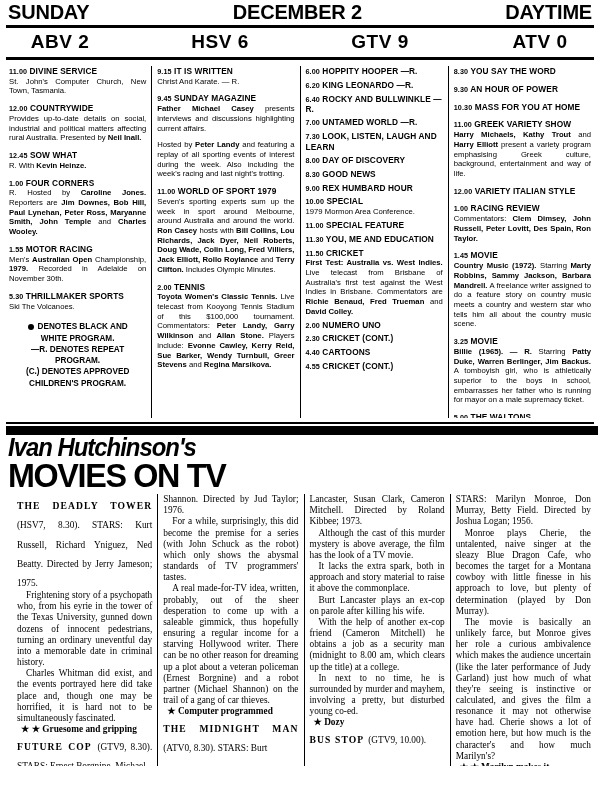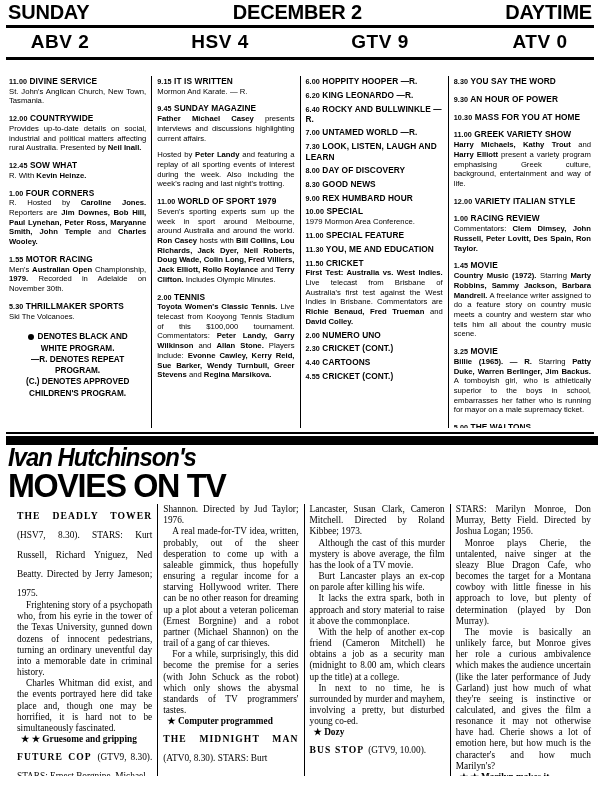--- a/index.html
+++ b/index.html
@@ -64,21 +64,21 @@
     flex: 1 1 0;
     text-align: center;
     font-weight: bold;
     font-size: 19px;
     letter-spacing: 0.5px;
   }
 
   
   .listings {
     display: flex;
-    margin-top: 16px;
+    margin-top: 6px;
     height: 352px;
     overflow: hidden;
     justify-content: center;
   }
   .lcol {
     flex: 1 1 0;
     padding: 0 5px;
     box-sizing: border-box;
     overflow: hidden;
     border-right: 1px solid #000;
@@ -218,32 +218,32 @@
 
   <div class="masthead">
     <div class="masthead-row">
       <div class="day">SUNDAY</div>
       <div class="date">DECEMBER 2</div>
       <div class="part">DAYTIME</div>
     </div>
     <div class="rule-thick"></div>
     <div class="channel-row">
       <div class="ch">ABV 2</div>
-      <div class="ch">HSV 4</div>
+      <div class="ch">HSV 6</div>
       <div class="ch">GTV 9</div>
       <div class="ch">ATV 0</div>
     </div>
     <div class="rule-thick"></div>
   </div>
 
   <div class="listings" id="listings">
       <div class="lcol">
         <div class="prog">
           <div class="prog-head"><span class="t">11.00</span> DIVINE SERVICE</div>
-          <div class="prog-desc">St. John's Anglican Church, New Town, Tasmania.</div>
+          <div class="prog-desc">St. John's Computer Church, New Town, Tasmania.</div>
         </div>
         <div class="prog">
           <div class="prog-head"><span class="t">12.00</span> COUNTRYWIDE</div>
           <div class="prog-desc">Provides up-to-date details on social, industrial and political matters affecting rural Australia. Presented by <b>Neil Inall.</b></div>
         </div>
         <div class="prog">
           <div class="prog-head"><span class="t">12.45</span> SOW WHAT</div>
           <div class="prog-desc">R. With <b>Kevin Heinze.</b></div>
         </div>
         <div class="prog">
@@ -263,21 +263,21 @@
           <span class="legend-line">WHITE PROGRAM.</span>
           <span class="legend-line">—R. DENOTES REPEAT</span>
           <span class="legend-line">PROGRAM.</span>
           <span class="legend-line">(C.) DENOTES APPROVED</span>
           <span class="legend-line">CHILDREN'S PROGRAM.</span>
         </div>
       </div>
       <div class="lcol">
         <div class="prog">
           <div class="prog-head"><span class="t">9.15</span> IT IS WRITTEN</div>
-          <div class="prog-desc">Mormon And Karate. — R.</div>
+          <div class="prog-desc">Christ And Karate. — R.</div>
         </div>
         <div class="prog">
           <div class="prog-head"><span class="t">9.45</span> SUNDAY MAGAZINE</div>
           <div class="prog-desc"><b>Father Michael Casey</b> presents interviews and discussions highlighting current affairs.</div>
         </div>
         <div class="prog">
           <div class="prog-desc">Hosted by <b>Peter Landy</b> and featuring a replay of all sporting events of interest during the week. Also including the week's racing and last night's trotting.</div>
         </div>
         <div class="prog">
           <div class="prog-head"><span class="t">11.00</span> WORLD OF SPORT 1979</div>
@@ -387,30 +387,30 @@
   <div class="reviews" id="reviews">
       <div class="rcol">
         <p class="rhead-block"><span class="rtitle">THE DEADLY TOWER</span> <span class="rmeta">(HSV7, 8.30). STARS: Kurt Russell, Richard Yniguez, Ned Beatty. Directed by Jerry Jameson; 1975.</span></p>
         <p class="rbody">Frightening story of a psychopath who, from his eyrie in the tower of the Texas University, gunned down dozens of innocent pedestrians, turning an ordinary uneventful day into a memorable date in criminal history.</p>
         <p class="rbody">Charles Whitman did exist, and the events portrayed here did take place and, though one may be horrified, it is hard not to be simultaneously fascinated.</p>
         <p class="verdict">★  ★ Gruesome and gripping</p>
         <p class="rhead-block"><span class="rtitle">FUTURE COP</span> <span class="rmeta">(GTV9, 8.30). STARS: Ernest Borgnine, Michael </span></p>
       </div>
       <div class="rcol">
         <p class="rbody noindent">Shannon. Directed by Jud Taylor; 1976.</p>
+        <p class="rbody">For a while, surprisingly, this did become the premise for a series (with John Schuck as the robot) which only shows the abysmal standards of TV programmers' tastes.</p>
         <p class="rbody">A real made-for-TV idea, written, probably, out of the sheer desperation to come up with a saleable gimmick, thus hopefully ensuring a regular income for a starving Hollywood writer. There can be no other reason for dreaming up a plot about a veteran policeman (Ernest Borgnine) and a robot partner (Michael Shannon) on the trail of a gang of car thieves.</p>
-        <p class="rbody">For a while, surprisingly, this did become the premise for a series (with John Schuck as the robot) which only shows the abysmal standards of TV programmers' tastes.</p>
         <p class="verdict">★ Computer programmed</p>
         <p class="rhead-block"><span class="rtitle">THE MIDNIGHT MAN</span> <span class="rmeta">(ATV0, 8.30). STARS: Burt </span></p>
       </div>
       <div class="rcol">
         <p class="rbody noindent">Lancaster, Susan Clark, Cameron Mitchell. Directed by Roland Kibbee; 1973.</p>
         <p class="rbody">Although the cast of this murder mystery is above average, the film has the look of a TV movie.</p>
+        <p class="rbody">It lacks the extra spark, both in approach and story material to raise it above the commonplace.</p>
         <p class="rbody">Burt Lancaster plays an ex-cop on parole after killing his wife.</p>
-        <p class="rbody">It lacks the extra spark, both in approach and story material to raise it above the commonplace.</p>
         <p class="rbody">With the help of another ex-cop friend (Cameron Mitchell) he obtains a job as a security man (midnight to 8.00 am, which clears up the title) at a college.</p>
         <p class="rbody">In next to no time, he is surrounded by murder and mayhem, involving a pretty, but disturbed young co-ed.</p>
         <p class="verdict">★ Dozy</p>
         <p class="rhead-block"><span class="rtitle">BUS STOP</span> <span class="rmeta">(GTV9, 10.00). </span></p>
       </div>
       <div class="rcol">
         <p class="rbody noindent">STARS: Marilyn Monroe, Don Murray, Betty Field. Directed by Joshua Logan; 1956.</p>
         <p class="rbody">Monroe plays Cherie, the untalented, naive singer at the sleazy Blue Dragon Cafe, who becomes the target for a Montana cowboy with little finesse in his approach to love, but plenty of determination (played by Don Murray).</p>
         <p class="rbody">The movie is basically an unlikely farce, but Monroe gives her role a curious ambivalence which makes the audience uncertain (like the later performance of Judy Garland) just how much of what they're seeing is instinctive or calculated, and gives the film a resonance it may not otherwise have had. Cherie shows a lot of emotion here, but how much is the character's and how much Marilyn's?</p>
         <p class="verdict">★  ★ Marilyn makes it</p>

